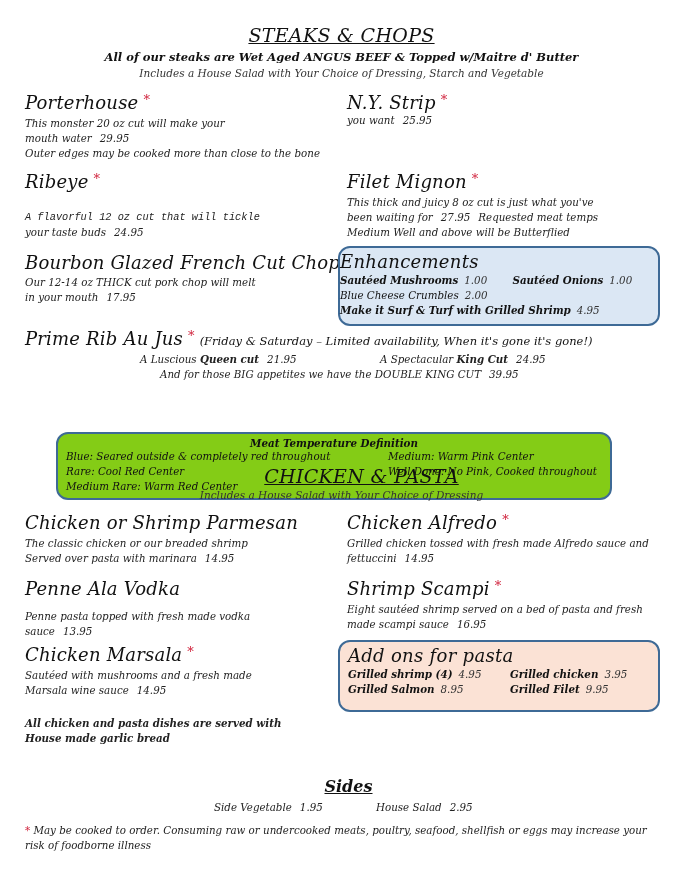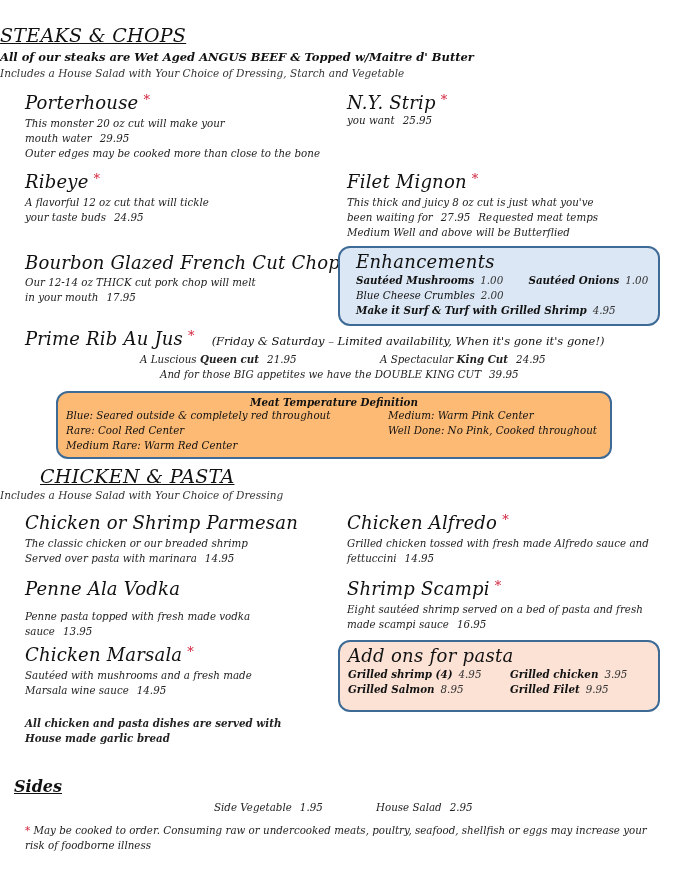--- a/index.html
+++ b/index.html
@@ -1,30 +1,30 @@
 <!DOCTYPE html>
 <html><head>
 <meta charset="utf-8">
 <style>
   * { box-sizing: border-box; margin: 0; padding: 0; }
   html, body { width: 683px; height: 885px; background: #ffffff; overflow: hidden; }
   body { position: relative; font-family: "DejaVu Serif", serif; color: #111; font-style: italic; }
   .abs { position: absolute; }
-  .center { left: 0; width: 683px; }
+  .center { left: 0; width: 683px; text-align: center; }
   .sec-title { font-size: 19px; text-decoration: underline; letter-spacing: 0.3px; }
   .sub-bold { font-size: 11.5px; font-weight: bold; }
   .sub { font-size: 10.5px; color: #333; }
   .item-title { font-size: 18px; font-weight: normal; white-space: nowrap; letter-spacing: 0.2px; }
   .star { color: #d0213b; font-size: 13px; vertical-align: top; margin-left: 5px; font-style: normal; }
   .desc { font-size: 10.3px; line-height: 15px; color: #222; white-space: nowrap; }
   .price { margin-left: 8px; }
   .box { position: absolute; border: 2px solid #3e6a96; border-radius: 12px; }
   .box-enh { background: #dbe7f4; }
   .box-add { background: #fbe2d5; }
-  .box-temp { background: #fdba74; }
+  .box-temp { background: #84cc16; margin-top: 41px; }
   .box-title { font-size: 18px; letter-spacing: 0.3px; }
   .bline { font-size: 10.3px; line-height: 15px; white-space: nowrap; }
   .b { font-weight: bold; }
   .pr { color: #333; margin-left: 6px; font-weight: normal; }
   .temp-head { font-size: 10.3px; font-weight: bold; text-align: center; }
   .temp-row { font-size: 10.3px; line-height: 15px; white-space: nowrap; }
 </style>
 </head>
 <body>
 
@@ -39,50 +39,50 @@
   <div class="desc">Outer edges may be cooked more than close to the bone</div>
 </div>
 
 <div class="abs" style="left:347px; top:92px;">
   <div class="item-title"><span>N.Y. Strip</span><span class="star">*</span></div>
   <div class="desc"><span>you want</span><span class="price">25.95</span></div>
 </div>
 
 <div class="abs" style="left:25px; top:171px;">
   <div class="item-title"><span>Ribeye</span><span class="star">*</span></div>
-  <div class="desc" style="margin-top:3px;">A flavorful 12 oz cut that will tickle</div>
+  <div class="desc" style="margin-top:18px;font-family:Liberation Mono, monospace;">A flavorful 12 oz cut that will tickle</div>
   <div class="desc"><span>your taste buds</span><span class="price">24.95</span></div>
 </div>
 
 <div class="abs" style="left:347px; top:171px;">
   <div class="item-title"><span>Filet Mignon</span><span class="star">*</span></div>
   <div class="desc" style="margin-top:3px;">This thick and juicy 8 oz cut is just what you've</div>
   <div class="desc"><span>been waiting for</span><span class="price">27.95</span><span style="margin-left:8px;">Requested meat temps</span></div>
   <div class="desc">Medium Well and above will be Butterflied</div>
 </div>
 
 <div class="abs" style="left:25px; top:252px;">
   <div class="item-title"><span>Bourbon Glazed French Cut Chop</span><span class="star">*</span></div>
   <div class="desc" style="margin-top:2px;">Our 12-14 oz THICK cut pork chop will melt</div>
   <div class="desc"><span>in your mouth</span><span class="price">17.95</span></div>
 </div>
 
-<div class="box box-enh" style="left:338px; top:246px; width:322px; height:80px; padding:3px 16px;">
+<div class="box box-enh" style="left:338px; top:246px; width:322px; height:80px; padding:3px 0;">
   <div class="box-title">Enhancements</div>
   <div class="bline" style="margin-top:1px;">
     <span class="b">Sautéed Mushrooms</span><span class="pr">1.00</span>
     <span class="b" style="margin-left:22px;">Sautéed Onions</span><span class="pr">1.00</span>
   </div>
   <div class="bline"><span>Blue Cheese Crumbles</span><span class="pr">2.00</span></div>
   <div class="bline"><span class="b">Make it Surf &amp; Turf with Grilled Shrimp</span><span class="pr">4.95</span></div>
 </div>
 
 <div class="abs" style="left:25px; top:328px; white-space:nowrap;">
   <span class="item-title">Prime Rib Au Jus</span><span class="star">*</span>
-  <span style="font-size:11.5px; margin-left:12px;">(Friday &amp; Saturday – Limited availability, When it's gone it's gone!)</span>
+  <span style="font-size:11.5px; margin-left:0;">(Friday &amp; Saturday – Limited availability, When it's gone it's gone!)</span>
 </div>
 <div class="abs desc" style="left:140px; top:352px;">
   <span>A Luscious</span>
   <span class="b">Queen cut</span><span class="price">21.95</span>
 </div>
 <div class="abs desc" style="left:380px; top:352px;">
   <span>A Spectacular</span>
   <span class="b">King Cut</span><span class="price">24.95</span>
 </div>
 <div class="abs desc" style="left:160px; top:367px;">

